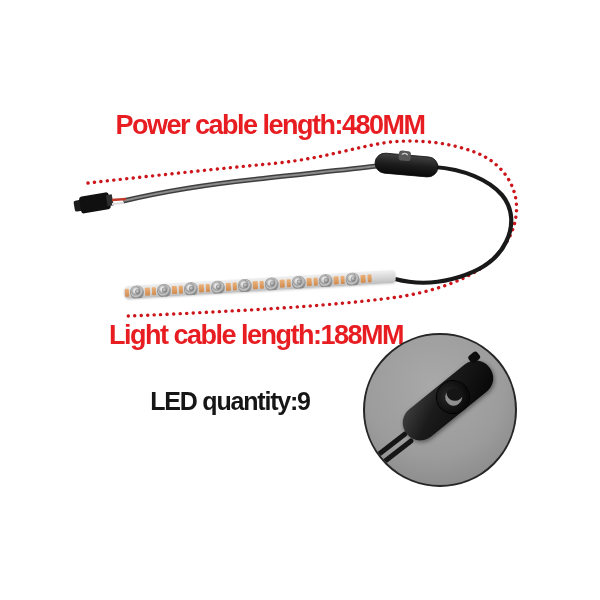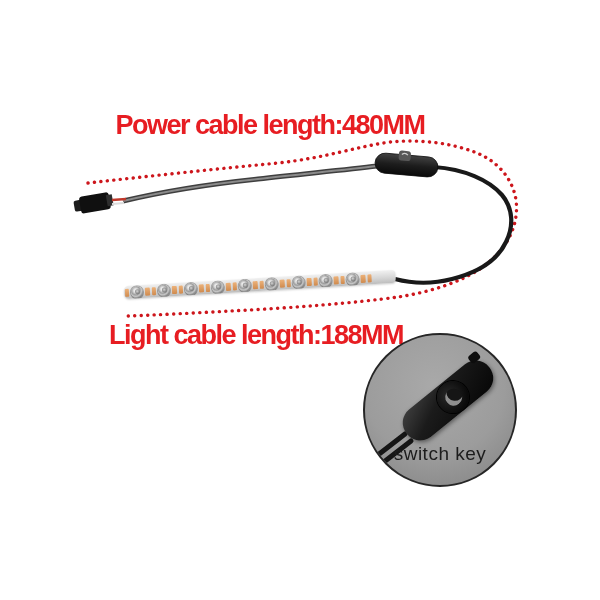--- a/index.html
+++ b/index.html
@@ -114,20 +114,21 @@
 
     <g transform="rotate(5 406 165)">
       <rect x="375" y="155" width="63" height="20" rx="10" fill="url(#swg)" stroke="#0a0a0a" stroke-width="0.8"></rect>
       <rect x="398" y="151" width="12" height="10" rx="3" fill="#585858"></rect>
       <path d="M401,155 q3,-3 6,0" stroke="#cfcfcf" stroke-width="1.3" fill="none"></path>
     </g>
   </svg>
 
   <div class="title red t-power">Power cable length:480MM</div>
   <div class="title red t-strip">Light cable length:188MM</div>
+  <div class="title black t-qty">LED quantity:9</div>
 
   <div class="led-strip">
     <div class="led-array">
         <span class="pad" style="left: 0.5px;"></span>
         <span class="pad" style="left: 21px;"></span>
         <span class="pad" style="left: 27.5px;"></span>
         <span class="pad" style="left: 48px;"></span>
         <span class="pad" style="left: 54.5px;"></span>
         <span class="pad" style="left: 75px;"></span>
         <span class="pad" style="left: 81.5px;"></span>
@@ -159,16 +160,15 @@
     <svg class="inset-wires" width="154" height="154" viewBox="0 0 154 154">
       <path d="M40,99 L9,123" stroke="#161616" stroke-width="5" stroke-linecap="round"></path>
       <path d="M46,106 L15,130" stroke="#161616" stroke-width="5" stroke-linecap="round"></path>
     </svg>
     <div class="inset-switch">
       <div class="nub"></div>
       <div class="inset-btn">
         <div class="hole"></div>
       </div>
     </div>
-    <div class="inset-label">switch key</div>
   </div>
 
 </div>
 
 </body></html>

